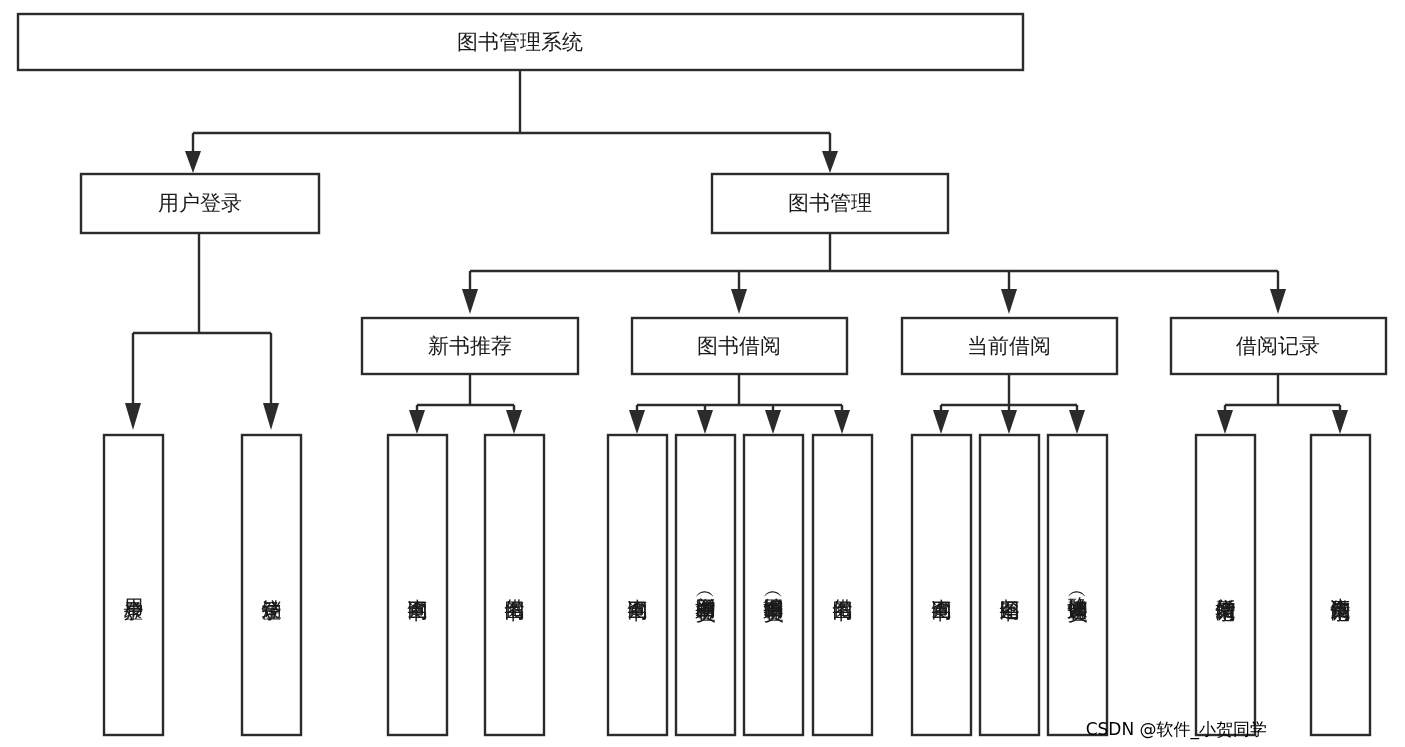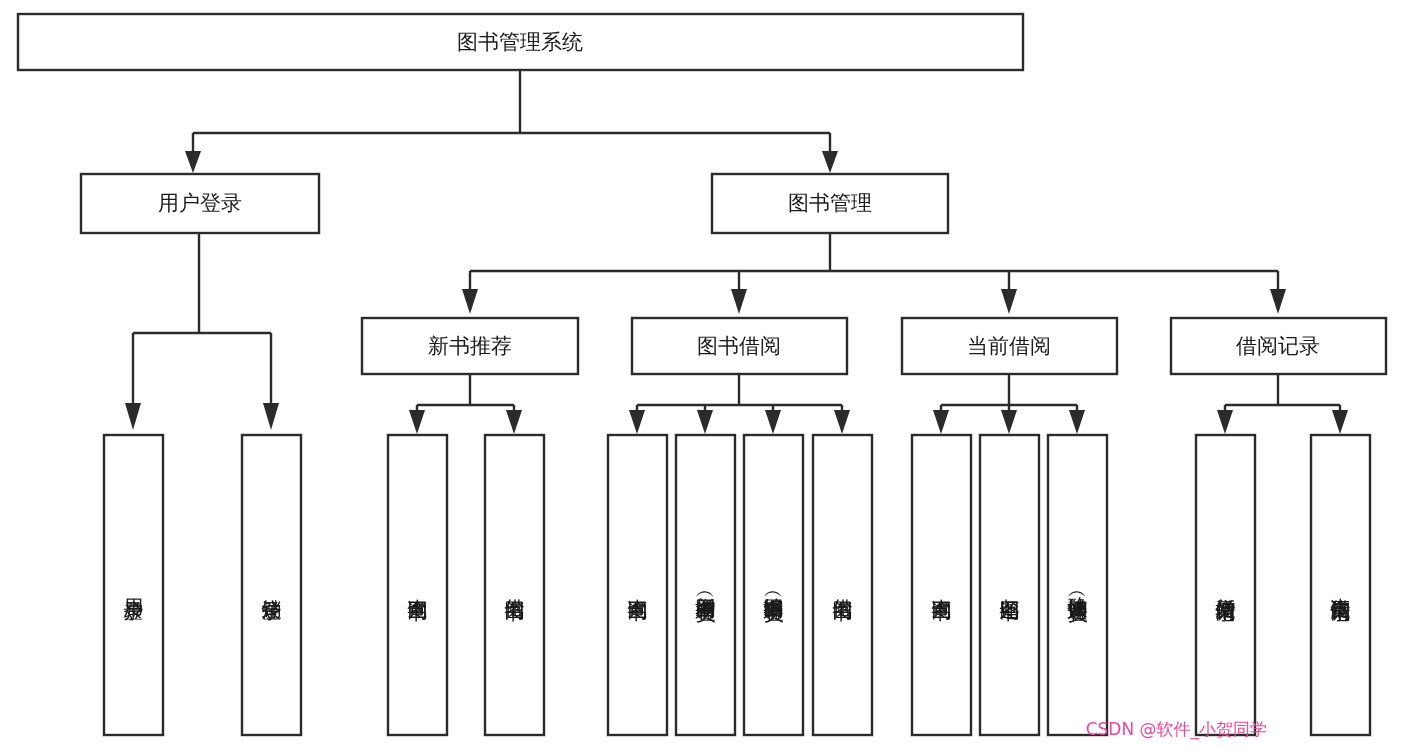--- a/index.html
+++ b/index.html
@@ -67,21 +67,21 @@
     letter-spacing: 1px;
     white-space: nowrap;
     pointer-events: none;
   }
   .watermark {
     position: absolute;
     right: 8px;
     bottom: 6px;
     font-family: "DejaVu Sans", "Liberation Sans", sans-serif;
     font-size: 17px;
-    color: #ec4899;
+    color: #000000;
     user-select: none;
     white-space: nowrap;
   }
 </style>
 </head>
 <body>
 
 <div id="diagram-root">
 
   <svg class="flow" viewBox="0 0 1405 747" xmlns="http://www.w3.org/2000/svg">

